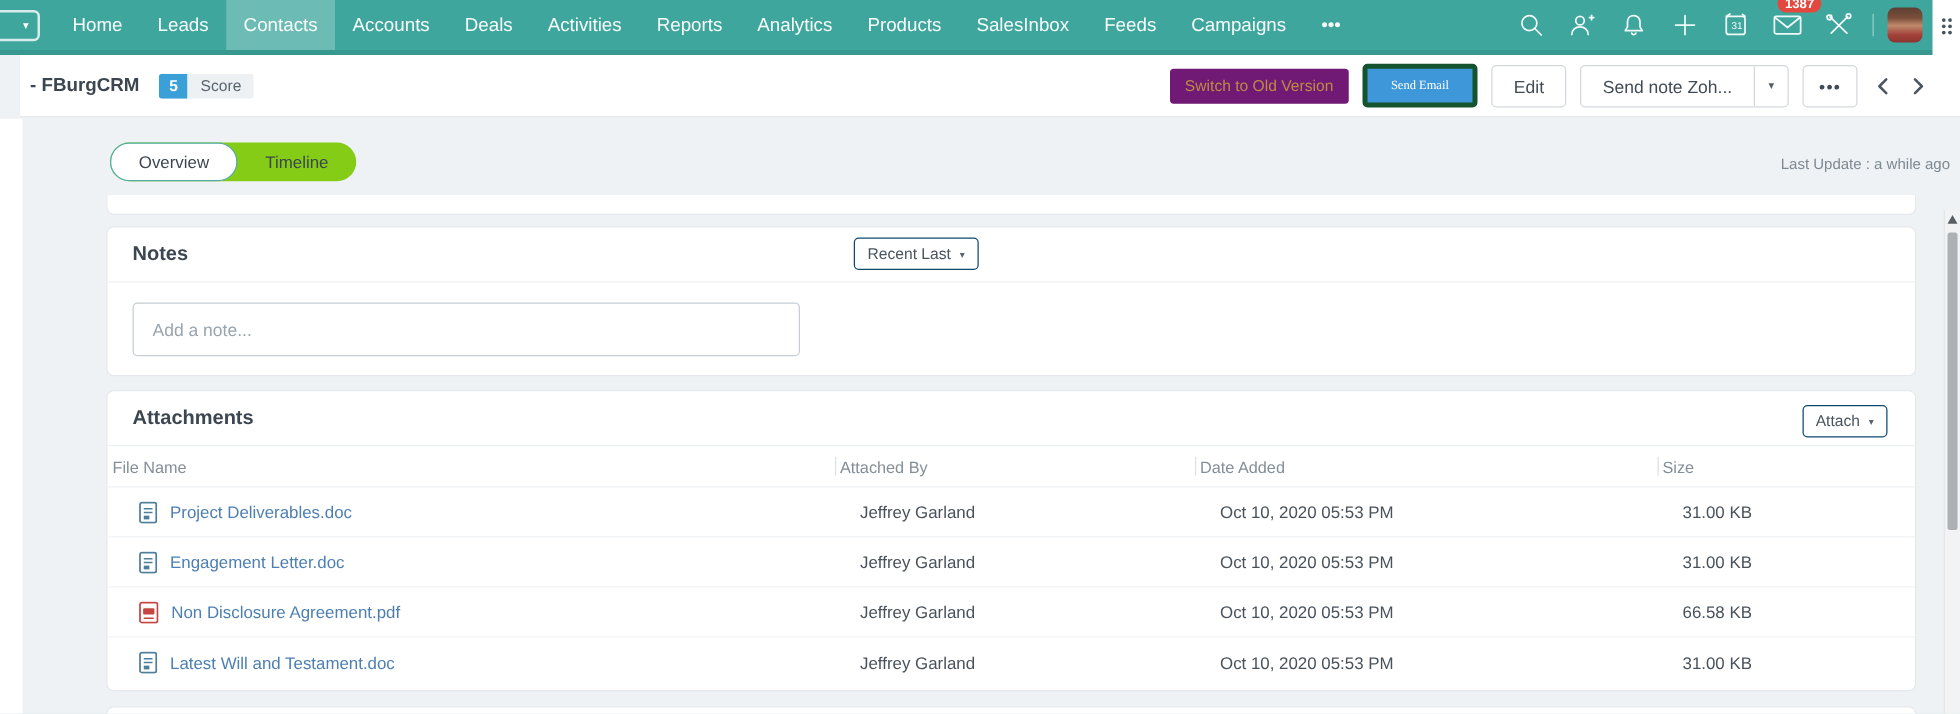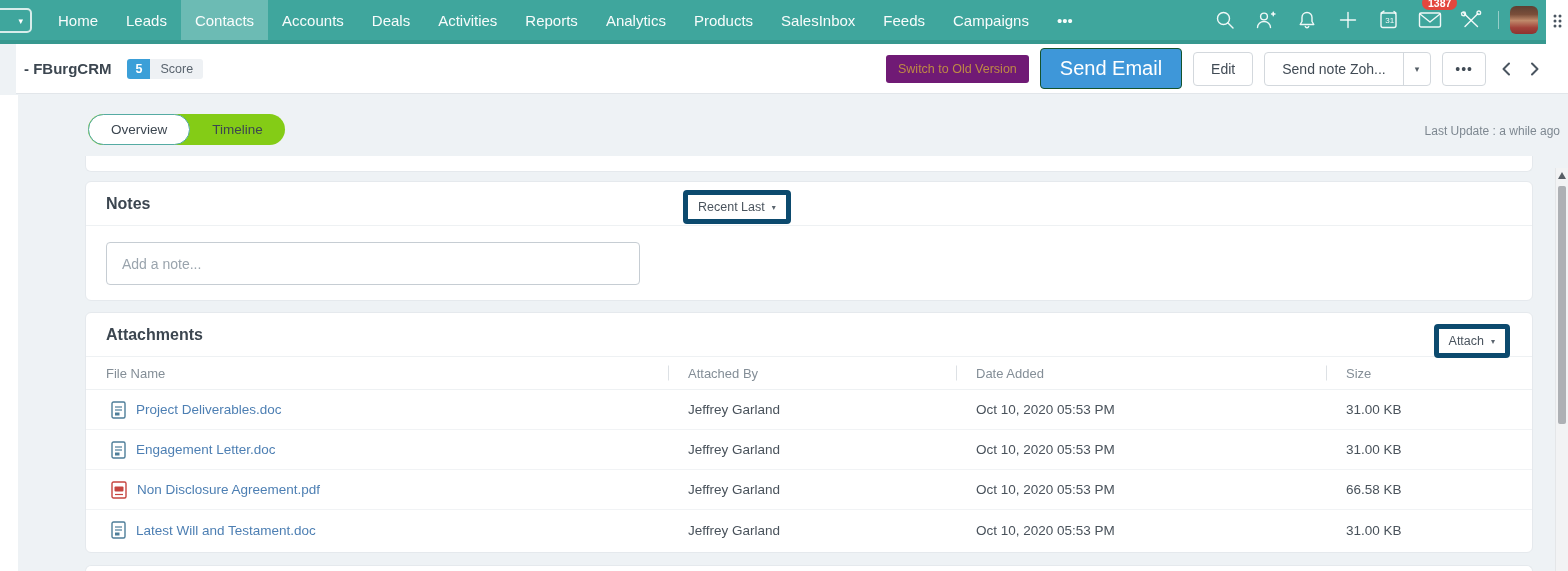--- a/index.html
+++ b/index.html
@@ -33,22 +33,22 @@
   
   .actionbar { position:absolute; top:44px; left:16px; right:0; height:50px; background:#fff;
             border-bottom:1px solid #e2e6ea; display:flex; align-items:center; padding:0 24px 0 8px; }
   .record-title { font-size:15px; font-weight:700; color:#3c4650; }
   .score-pair { display:flex; margin-left:16px; border-radius:3px; overflow:hidden; font-size:12.5px; cursor:pointer; }
   .score-num { background:#3B9FD8; color:#fff; padding:3px 8px; font-weight:700; }
   .score-label { background:#eef1f4; color:#5a646e; padding:3px 10px; }
   .ab-right { margin-left:auto; display:flex; align-items:center; gap:11px; }
   .btn-switch { background:#701a75; color:#BE8A45; font-size:12.5px; padding:7px 12px;
             border:none; border-radius:3px; cursor:pointer; font-family:inherit; }
-  .btn-primary { background:#3E97D9; color:#fff; font-size:20px; padding:8px 19px;
-            border:1px solid #14532d; border-radius:4px; cursor:pointer; font-family:Liberation Sans, sans-serif; }
+  .btn-primary { background:#3E97D9; color:#fff; font-size:10px; padding:8px 19px;
+            border:4px solid #14532d; border-radius:4px; cursor:pointer; font-family:Liberation Serif, serif; }
   .btn-plain { background:#fff; border:1px solid #d3d8dd; color:#414b55; font-size:14px;
             padding:8px 17px; border-radius:4px; cursor:pointer; font-family:inherit; }
   .btn-split { display:flex; align-items:stretch; border:1px solid #d3d8dd; border-radius:4px;
             overflow:hidden; background:#fff; }
   .btn-split .main { padding:8px 17px; font-size:14px; color:#414b55; cursor:pointer; }
   .btn-split .caret-seg { border-left:1px solid #d3d8dd; display:flex; align-items:center;
             padding:0 11px; color:#555e66; font-size:9px; cursor:pointer; }
   .btn-more { letter-spacing:1px; padding:8px 12px; }
   .chev { background:none; border:none; padding:2px 4px; cursor:pointer; display:flex; align-items:center; }
   .chev svg { stroke:#4a5560; fill:none; stroke-width:2; stroke-linecap:round; stroke-linejoin:round; }
@@ -64,34 +64,34 @@
 
   .card { position:absolute; left:85px; width:1448px; background:#fff; border:1px solid #e5e9ed; }
   .card.partial-top { top:156px; height:16px; border-radius:0 0 6px 6px; border-top:none; }
   .card.notes { top:181px; height:120px; border-radius:6px; }
   .card.attachments { top:312px; height:241px; border-radius:6px; }
   .card.partial-bottom { top:565px; height:12px; border-radius:6px 6px 0 0; border-bottom:none; }
 
   .sec-header { height:44px; display:flex; align-items:center; padding:0 20px;
             border-bottom:1px solid #eef1f3; position:relative; }
   .sec-title { font-size:16px; font-weight:700; color:#3c4650; }
-  .mini-btn { position:absolute; background:#fff; border:5px solid #0c4a6e; border-radius:4px;
+  .mini-btn { position:absolute; background:#fff; border:1px solid #0c4a6e; border-radius:4px;
             padding:5px 10px; font-size:12.5px; color:#4a545e; display:flex; align-items:center;
             gap:7px; cursor:pointer; font-family:inherit; }
   .mini-btn .dd { font-size:8px; color:#5a646e; }
   .sort-btn { left:597px; top:8px; }
   .attach-btn { right:22px; top:11px; }
   .note-input { position:absolute; left:20px; top:60px; width:534px; height:43px;
             border:1px solid #c6cdd3; border-radius:4px; padding:0 15px; font-size:14px;
             color:#444; background:#fff; font-family:inherit; }
   .note-input::placeholder { color:#9aa4ad; }
 
   .table-head { display:grid; grid-template-columns:582px 288px 370px 1fr; height:33px;
             align-items:center; border-bottom:1px solid #eef1f3; color:#848e97; font-size:13px; }
-  .th { padding-left:20px; position:relative; }
+  .th { padding-left:4px; position:relative; }
   .th:not(:first-child)::before { content:""; position:absolute; left:0; top:50%;
             transform:translateY(-50%); width:1px; height:15px; background:#dde1e5; }
   .arow { display:grid; grid-template-columns:582px 288px 370px 1fr; height:40px;
             align-items:center; font-size:13.5px; color:#49525b; border-bottom:1px solid #f1f3f5; }
   .arow:last-child { border-bottom:none; }
   .col-file { display:flex; align-items:center; gap:10px; padding-left:25px; }
   .file-link { color:#4D7FB3; cursor:pointer; text-decoration:none; }
   .col-by, .col-date, .col-size { padding-left:20px; }
   .file-ico svg { display:block; }
 

